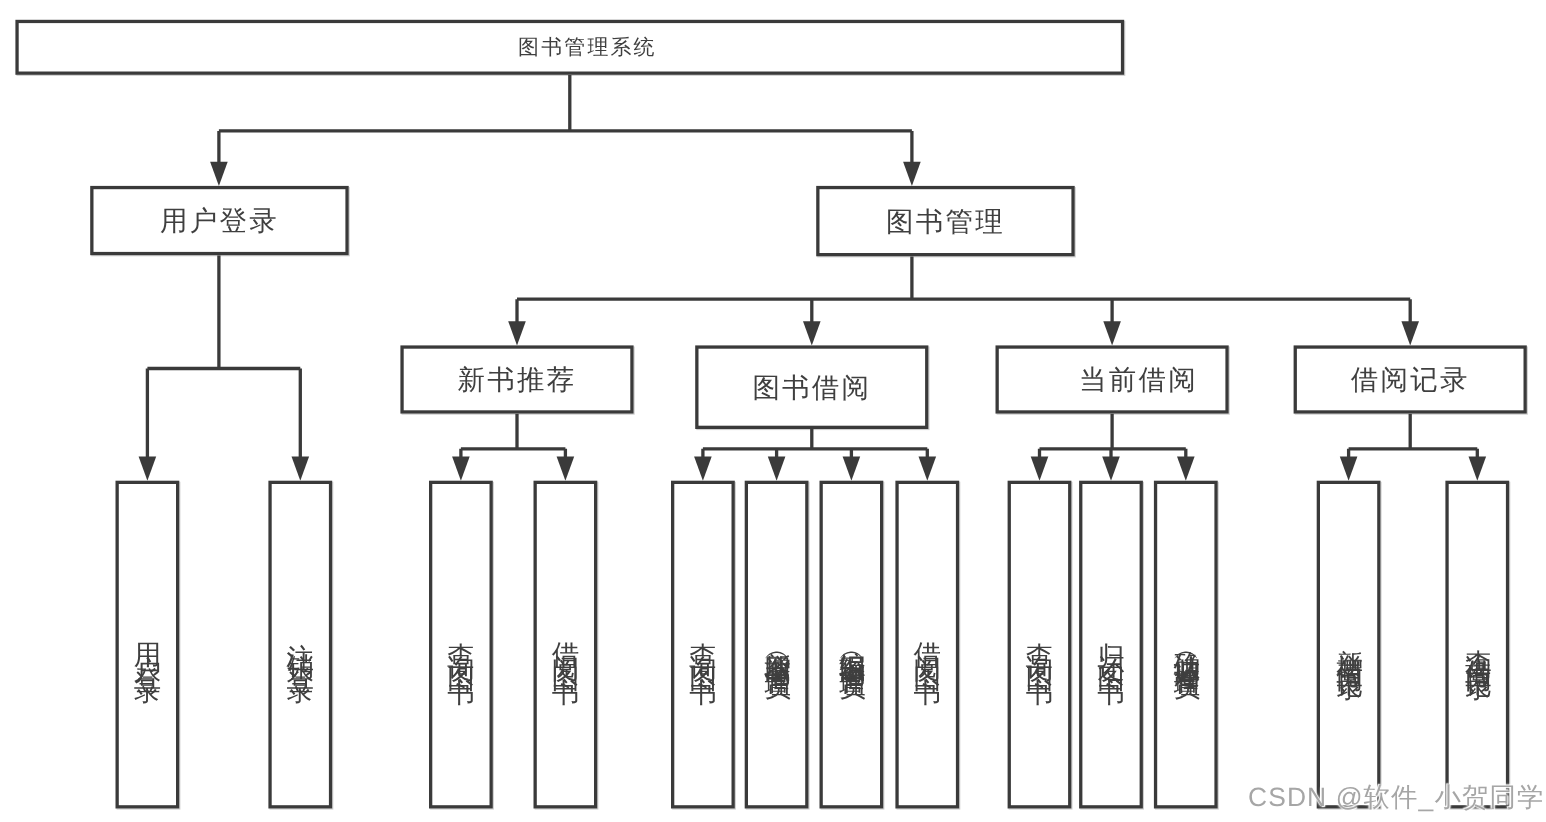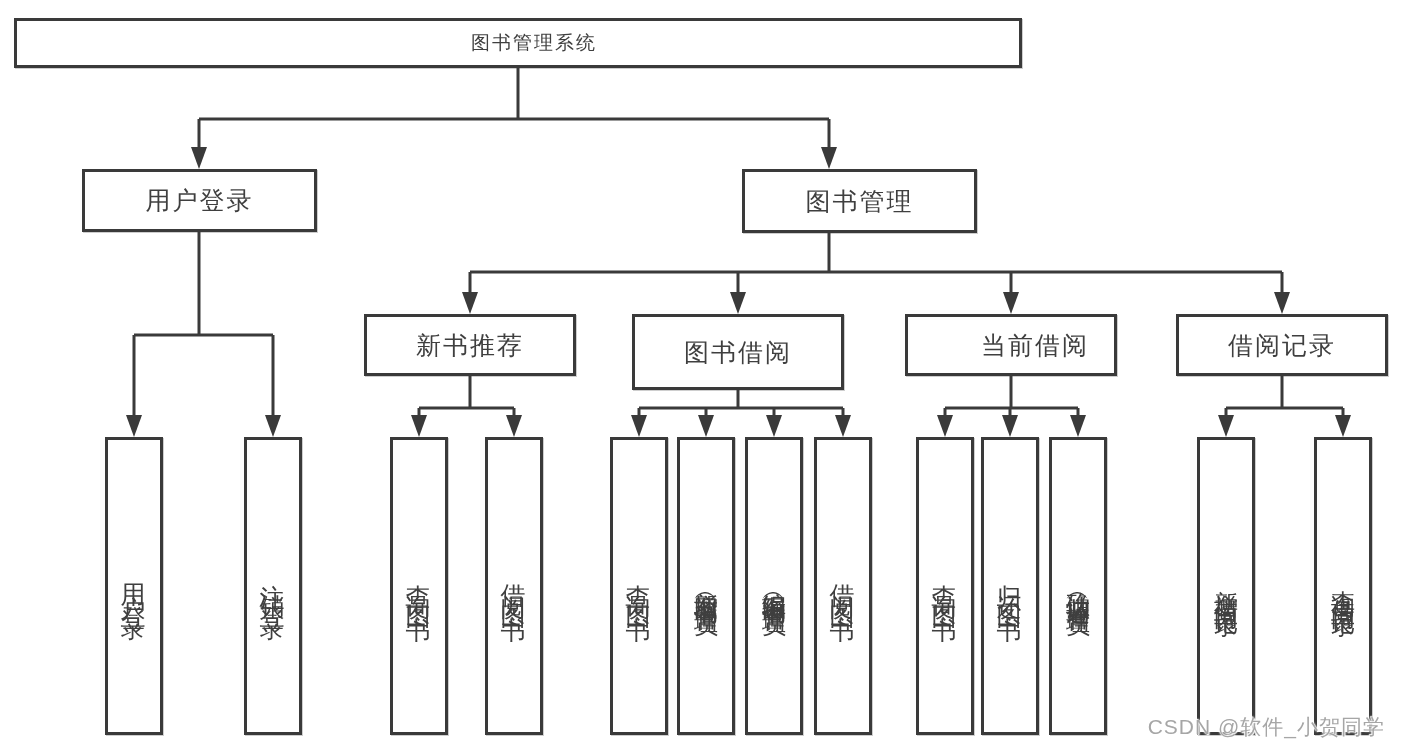--- a/index.html
+++ b/index.html
@@ -47,23 +47,23 @@
     text-orientation: mixed;
     font-size: 25px;
     letter-spacing: 11px;
     white-space: nowrap;
     color: var(--text);
   }
   .v-label.v6 { font-size: 24px; letter-spacing: 5px; }
   .v-label.v9 { font-size: 24px; letter-spacing: 3px; }
   .watermark {
     position: absolute;
-    right: 20px;
+    right: 1px;
     bottom: 6px;
-    font-size: 21px;
+    font-size: 24px;
     letter-spacing: 1px;
     color: var(--watermark);
     text-shadow: 0 0 2px #fff, 0 0 3px #fff, 1px 1px 1px #fff, -1px -1px 1px #fff;
     white-space: nowrap;
   }
   path.connector { stroke: var(--line); stroke-width: 3; fill: none; }
   polygon.arrowhead { fill: var(--line); stroke: none; }
 </style>
 </head>
 <body>

